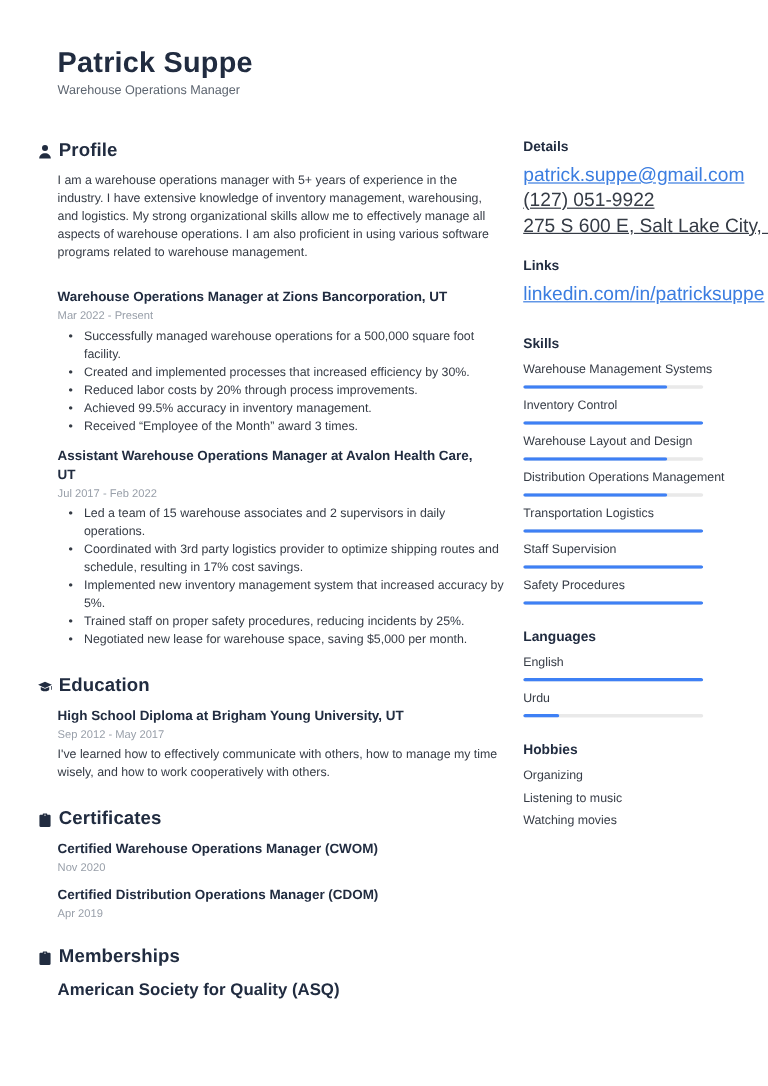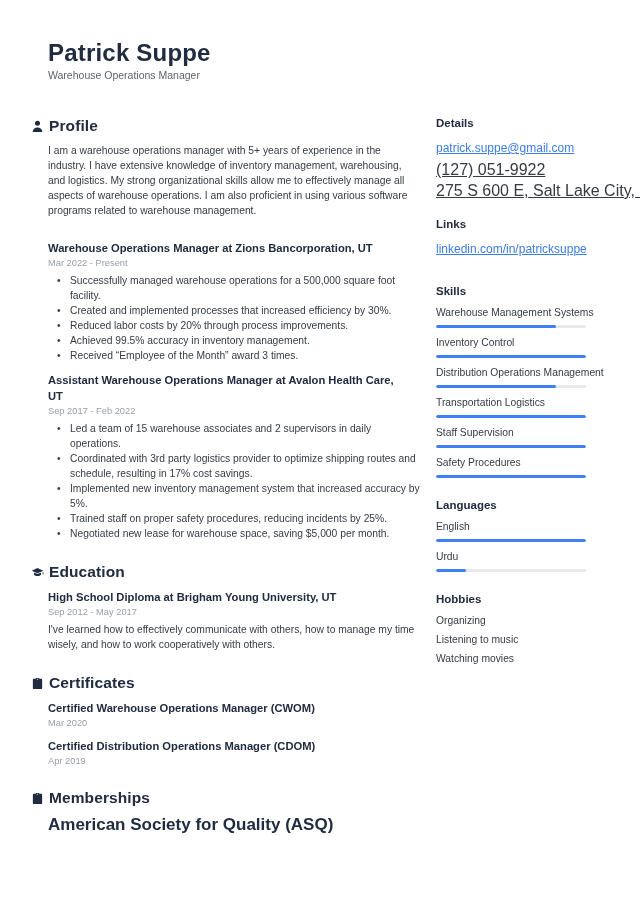--- a/index.html
+++ b/index.html
@@ -33,28 +33,28 @@
   .body-text { font-size: 10.3px; line-height: 15px; color: #353b45; }
 
   .entry { margin-bottom: 9px; }
   .entry:last-child { margin-bottom: 0; }
   .entry-title { font-size: 11.2px; font-weight: 700; color: #212c40; line-height: 16px; max-width: 362px; }
   .entry-date { font-size: 9.3px; color: #989fa9; margin-top: 1px; margin-bottom: 4px; line-height: 12px; }
   ul.bullets { list-style: none; margin-left: 20px; }
   ul.bullets li { position: relative; font-size: 10.3px; line-height: 15px; color: #353b45; padding-left: 2px; }
   ul.bullets li::before { content: "\2022"; position: absolute; left: -11px; color: #353b45; }
 
-  .plain-item { font-size: 17px; font-weight: 700; color: #212c40; line-height: 19px; }
+  .plain-item { font-size: 14px; font-weight: 700; color: #212c40; line-height: 19px; }
 
   
   .side-sec { margin-bottom: 21px; }
   h3.side-title { font-size: 11.5px; font-weight: 700; color: #212c40; margin-bottom: 9px; }
   .side-row { font-size: 16px; line-height: 13px; color: #353b45; margin-bottom: 8px; text-decoration: underline; }
   .side-row.nowrap { white-space: nowrap; }
-  a.link { font-size: 12px; line-height: 13px; color: #3b7de0; text-decoration: underline; cursor: pointer; display: inline-block; margin-bottom: 8px; }
+  a.link { font-size: 16px; line-height: 13px; color: #3b7de0; text-decoration: underline; cursor: pointer; display: inline-block; margin-bottom: 8px; }
 
   .skill { margin-bottom: 8px; }
   .skill-label { font-size: 10.3px; line-height: 14px; color: #353b45; margin-bottom: 5px; }
   .bar { width: 150px; height: 3px; background: #e9e9e9; border-radius: 2px; overflow: hidden; }
   .bar-fill { height: 100%; background: #3e80f5; border-radius: 2px; }
 
   .hobby-row { font-size: 10.3px; line-height: 13px; color: #353b45; margin-bottom: 6px; }
 </style>
 </head>
 <body>
@@ -95,21 +95,21 @@
               <li>Successfully managed warehouse operations for a 500,000 square foot facility.</li>
               <li>Created and implemented processes that increased efficiency by 30%.</li>
               <li>Reduced labor costs by 20% through process improvements.</li>
               <li>Achieved 99.5% accuracy in inventory management.</li>
               <li>Received “Employee of the Month” award 3 times.</li>
             </ul>
           </div>
 
           <div class="entry">
             <h3 class="entry-title">Assistant Warehouse Operations Manager at Avalon Health Care, UT</h3>
-            <div class="entry-date">Sep 2017 - Feb 2022</div>
+            <div class="entry-date">Jul 2017 - Feb 2022</div>
             <ul class="bullets">
               <li>Led a team of 15 warehouse associates and 2 supervisors in daily operations.</li>
               <li>Coordinated with 3rd party logistics provider to optimize shipping routes and schedule, resulting in 17% cost savings.</li>
               <li>Implemented new inventory management system that increased accuracy by 5%.</li>
               <li>Trained staff on proper safety procedures, reducing incidents by 25%.</li>
               <li>Negotiated new lease for warehouse space, saving $5,000 per month.</li>
             </ul>
           </div>
 
         </div>
@@ -138,21 +138,21 @@
           <span class="sec-icon">
             <svg viewBox="0 0 14 14">
                 <path d="M5.5 1h3c.3 0 .5.2.5.5V2h2c.6 0 1 .4 1 1v9c0 .6-.4 1-1 1H3c-.6 0-1-.4-1-1V3c0-.6.4-1 1-1h2v-.5c0-.3.2-.5.5-.5zm.7 1v.8h1.6V2h-1.6z"></path>
               </svg>
           </span>
           <h2 class="sec-title">Certificates</h2>
         </div>
         <div class="sec-body">
           <div class="entry">
             <h3 class="entry-title">Certified Warehouse Operations Manager (CWOM)</h3>
-            <div class="entry-date">Mar 2020</div>
+            <div class="entry-date">Nov 2020</div>
           </div>
           <div class="entry">
             <h3 class="entry-title">Certified Distribution Operations Manager (CDOM)</h3>
             <div class="entry-date">Apr 2019</div>
           </div>
         </div>
       </section>
 
       <section class="sec">
         <div class="sec-head">
@@ -193,20 +193,26 @@
               <div class="bar-fill" style="width: 80%;"></div>
             </div>
         </div>
         <div class="skill">
           <div class="skill-label">Inventory Control</div>
           <div class="bar">
               <div class="bar-fill" style="width: 100%;"></div>
             </div>
         </div>
         <div class="skill">
+          <div class="skill-label">Warehouse Layout and Design</div>
+          <div class="bar">
+              <div class="bar-fill" style="width: 80%;"></div>
+            </div>
+        </div>
+        <div class="skill">
           <div class="skill-label">Distribution Operations Management</div>
           <div class="bar">
               <div class="bar-fill" style="width: 80%;"></div>
             </div>
         </div>
         <div class="skill">
           <div class="skill-label">Transportation Logistics</div>
           <div class="bar">
               <div class="bar-fill" style="width: 100%;"></div>
             </div>

